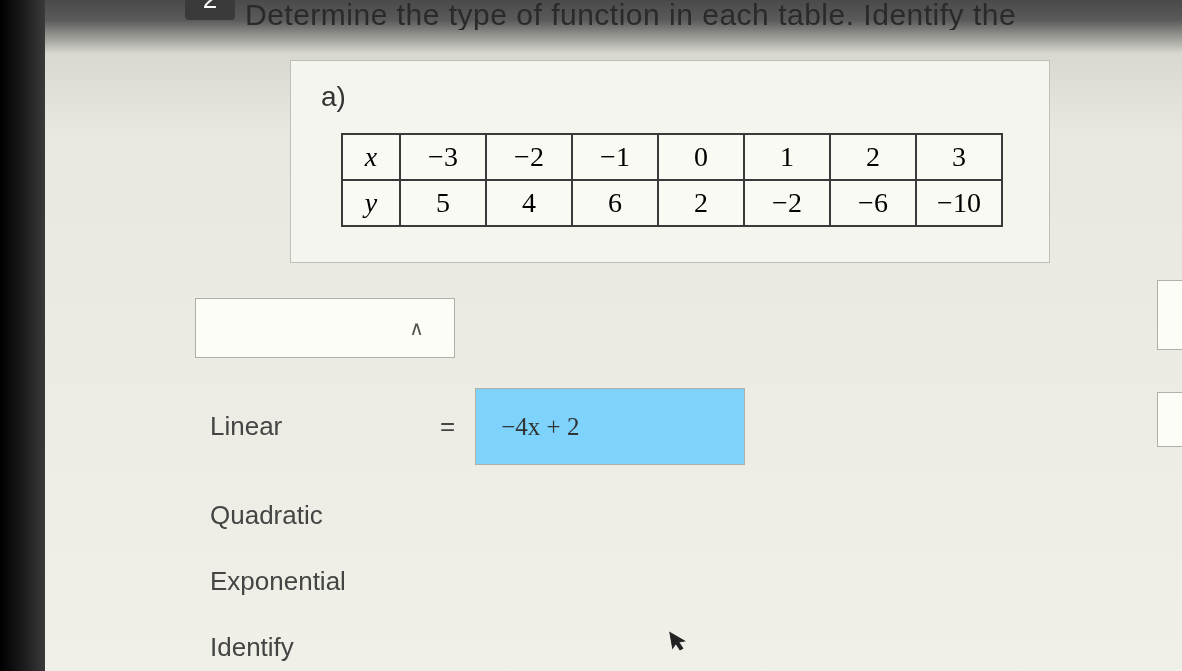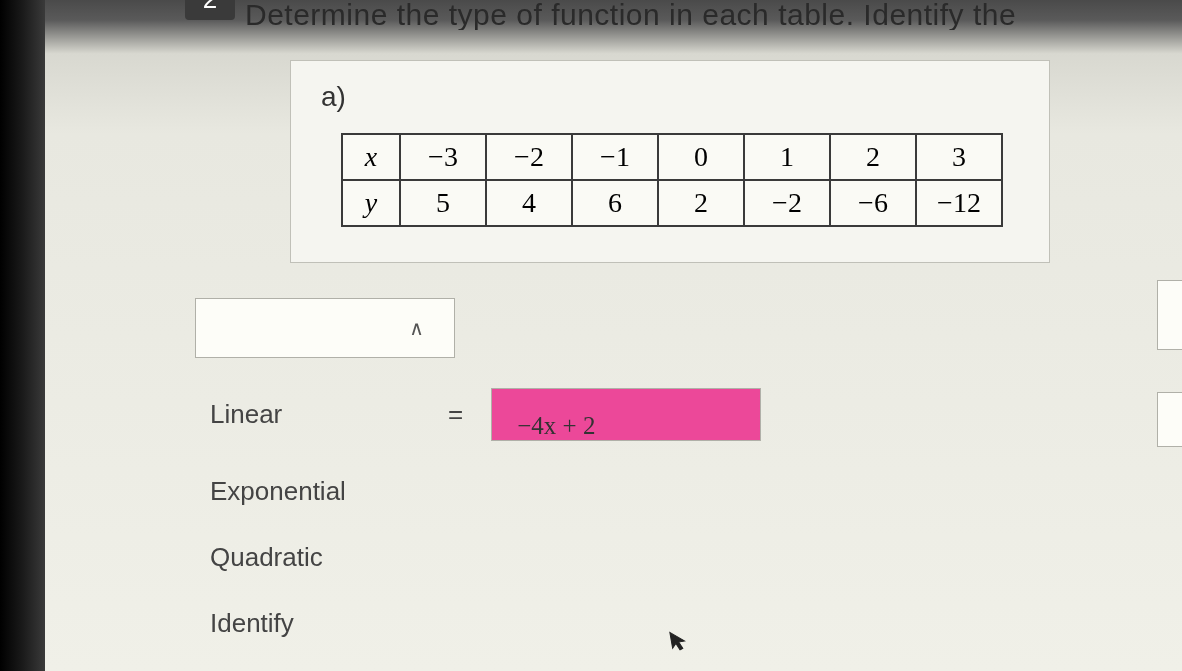--- a/index.html
+++ b/index.html
@@ -112,39 +112,38 @@
       color: #555;
     }
     .options-list {
       margin-top: 30px;
       padding-left: 15px;
     }
     .option-row {
       display: flex;
       align-items: center;
       margin-bottom: 35px;
-      gap: 8px;
     }
     .option-text {
       font-size: 26px;
       color: #444;
       width: 230px;
     }
     .equals-sign {
       font-size: 26px;
       color: #444;
       margin-right: 20px;
     }
     .answer-input {
       width: 270px;
-      height: 53px;
+      height: 77px;
       border: 1px solid #b0b0a8;
-      background: #ec4899;
-      display: flex;
-      align-items: flex-end;
+      background: #7dd3fc;
+      display: flex;
+      align-items: center;
       padding-left: 25px;
       font-size: 25px;
       font-family: 'Times New Roman', serif;
       color: #333;
     }
     .cursor-pointer {
       position: absolute;
       bottom: 12px;
       left: 625px;
       font-size: 22px;
@@ -202,44 +201,44 @@
         <td>3</td>
       </tr>
       <tr>
         <td class="header-cell">y</td>
         <td>5</td>
         <td>4</td>
         <td>6</td>
         <td>2</td>
         <td>−2</td>
         <td>−6</td>
-        <td>−12</td>
+        <td>−10</td>
       </tr>
     </tbody>
       </table>
   </div>
 
   <div class="dropdown-container">
     <div class="dropdown-box">
       <span class="caret">∧</span>
     </div>
 
     <div class="options-list">
       <div class="option-row">
         <span class="option-text">Linear</span>
         <span class="equals-sign">=</span>
         <div class="answer-input">
           <span>−4x + 2</span>
         </div>
       </div>
       <div class="option-row">
+        <span class="option-text">Quadratic</span>
+      </div>
+      <div class="option-row">
         <span class="option-text">Exponential</span>
-      </div>
-      <div class="option-row">
-        <span class="option-text">Quadratic</span>
       </div>
       <div class="option-row">
         <span class="option-text">Identify</span>
       </div>
     </div>
   </div>
 
   <div class="right-partial"></div>
   <div class="right-partial2"></div>
 

